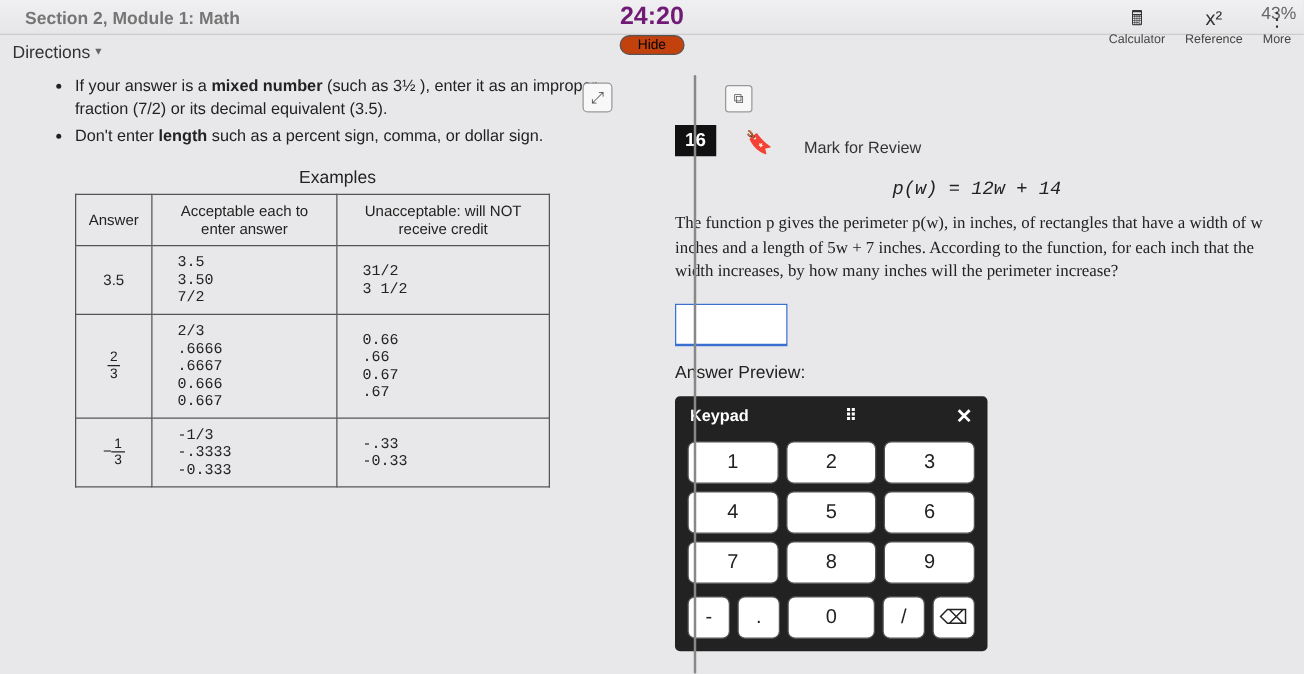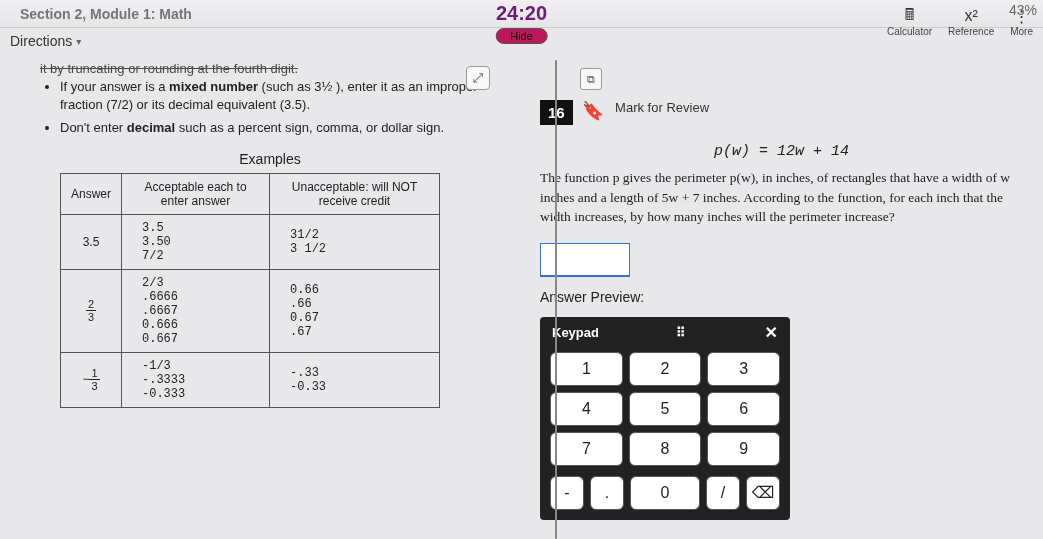--- a/index.html
+++ b/index.html
@@ -2,21 +2,21 @@
 <html><head>
 <meta charset="utf-8">
 <style>
   * { box-sizing: border-box; margin: 0; padding: 0; }
   body { font-family: -apple-system, BlinkMacSystemFont, "Segoe UI", Arial, sans-serif; background: #e8e8ea; color: #222; font-size: 13px; width: 1043px; height: 539px; overflow: hidden; position: relative; }
   .top-bar { height: 28px; display: flex; align-items: center; padding: 0 10px; background: linear-gradient(#f0f0f2, #e6e6e8); border-bottom: 1px solid #ccc; position: relative; }
   .section-title { font-weight: 600; color: #444; font-size: 14px; margin-left: 10px; opacity: 0.7; }
   .directions { position: absolute; left: 10px; top: 33px; font-size: 14px; color: #333; cursor: pointer; display: flex; align-items: center; gap: 4px; }
   .directions .chev { font-size: 10px; color: #666; }
   .timer { position: absolute; left: 50%; transform: translateX(-50%); top: 2px; font-size: 20px; font-weight: 600; color: #701a75; }
-  .hide-btn { position: absolute; left: 50%; transform: translateX(-50%); top: 28px; border: 1px solid #555; background: #be185d; border-radius: 14px; padding: 1px 14px; font-size: 11px; cursor: pointer; }
+  .hide-btn { position: absolute; left: 50%; transform: translateX(-50%); top: 28px; border: 1px solid #555; background: #c2410c; border-radius: 14px; padding: 1px 14px; font-size: 11px; cursor: pointer; }
   .right-tools { position: absolute; right: 10px; top: 6px; display: flex; gap: 16px; align-items: flex-start; }
   .tool { display: flex; flex-direction: column; align-items: center; font-size: 10px; color: #444; cursor: pointer; }
   .tool .ico { width: 20px; height: 20px; display: flex; align-items: center; justify-content: center; font-size: 16px; color: #333; }
   .battery { position: absolute; right: 6px; top: 2px; font-size: 14px; color: #666; }
   .main { position: absolute; top: 60px; bottom: 0; left: 0; right: 0; display: flex; }
   .left { flex: 0 0 520px; padding: 0 20px 0 40px; overflow: hidden; position: relative; }
   .right { flex: 1; padding: 0 20px; position: relative; }
   .divider { position: absolute; left: 555px; top: 60px; bottom: 0; width: 2px; background: #888; border-radius: 2px; }
   .instructions { font-size: 13px; color: #222; line-height: 1.4; }
   .instructions ul { list-style: disc; padding-left: 20px; }
@@ -24,21 +24,21 @@
   .instructions .bold { font-weight: 700; }
   .examples-title { text-align: center; font-size: 14px; margin: 14px 0 6px; }
   table.ex { border-collapse: collapse; width: 380px; margin-left: 20px; }
   table.ex th, table.ex td { border: 1px solid #555; padding: 6px 10px; font-size: 12px; text-align: center; vertical-align: middle; margin-left: 43px; }
   table.ex th { font-weight: 400; }
   .mono { font-family: "Courier New", monospace; font-size: 12px; display: block; text-align: left; padding-left: 10px; }
   .frac { display: inline-block; text-align: center; vertical-align: middle; font-size: 11px; }
   .frac .n { display: block; border-bottom: 1px solid #222; padding: 0 2px; }
   .frac .d { display: block; padding: 0 2px; }
   .expand-icon { position: absolute; right: 30px; top: 6px; width: 24px; height: 24px; border: 1px solid #999; border-radius: 4px; display: flex; align-items: center; justify-content: center; font-size: 13px; color: #555; background: #f8f8f8; cursor: pointer; }
-  .q-head { display: flex; align-items: flex-start; gap: 10px; margin-top: 40px; margin-bottom: 18px; }
+  .q-head { display: flex; align-items: flex-end; gap: 24px; margin-top: 40px; margin-bottom: 18px; }
   .q-num { background: #111; color: #fff; font-weight: 700; font-size: 15px; padding: 4px 8px; }
   .bookmark { font-size: 18px; color: #333; cursor: pointer; }
   .mark-label { font-size: 13px; color: #333; }
   .formula { text-align: center; font-size: 15px; margin-bottom: 8px; font-style: italic; font-family: Liberation Mono, monospace; }
   .q-text { font-size: 13.5px; line-height: 1.45; color: #222; font-family: "Times New Roman", serif; }
   .answer-box { width: 90px; height: 34px; border: 1px solid #3a6fcf; border-bottom: 2px solid #3a6fcf; background: #fff; margin: 16px 0 12px; }
   .answer-preview { font-size: 14px; font-weight: 500; margin-bottom: 12px; }
   .keypad { width: 250px; background: #222; border-radius: 4px; padding: 0 0 10px 0; }
   .keypad-header { display: flex; align-items: center; justify-content: space-between; padding: 6px 12px; color: #fff; font-size: 13px; font-weight: 600; }
   .keypad-header .drag { letter-spacing: 2px; cursor: move; }
@@ -78,27 +78,26 @@
   </div>
   <div class="tool">
     <span class="ico">⋮</span>
     <span>More</span>
   </div>
 </div>
 
 <div class="main">
   <div class="left">
     <div class="instructions">
-      <div style="text-decoration: line-through; opacity:0.8;">it by truncating or rounding at the fourth digit.</div>
       <ul>
         <li>
           <span>If your answer is a </span><span class="bold">mixed number</span><span> (such as 3½ ), enter it as an improper fraction (7/2) or its decimal equivalent (3.5).</span>
         </li>
         <li>
-          <span>Don't enter </span><span class="bold">decimal</span><span> such as a percent sign, comma, or dollar sign.</span>
+          <span>Don't enter </span><span class="bold">length</span><span> such as a percent sign, comma, or dollar sign.</span>
         </li>
       </ul>
     </div>
     <span class="expand-icon">⤢</span>
 
     <div class="examples-title">Examples</div>
     <table class="ex">
       <tbody>
           <tr>
         <th>Answer</th>

